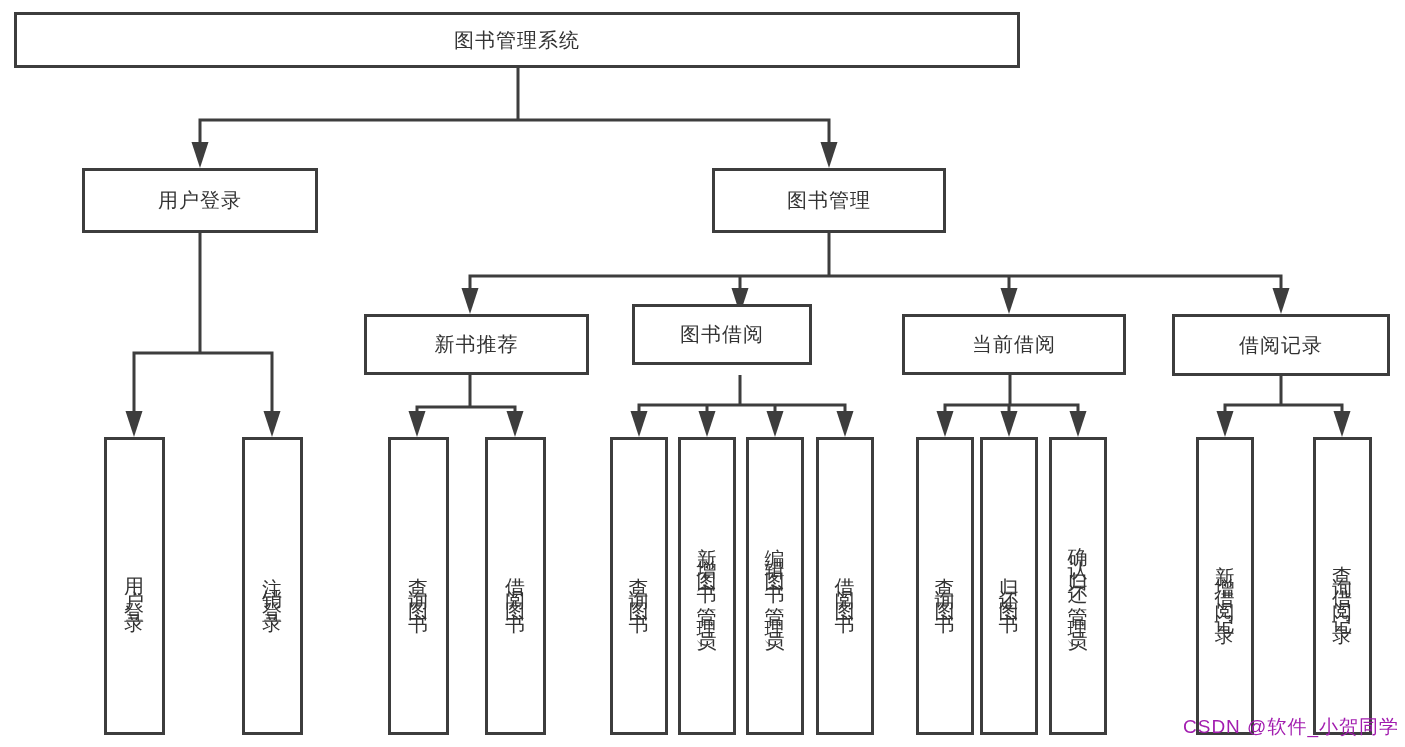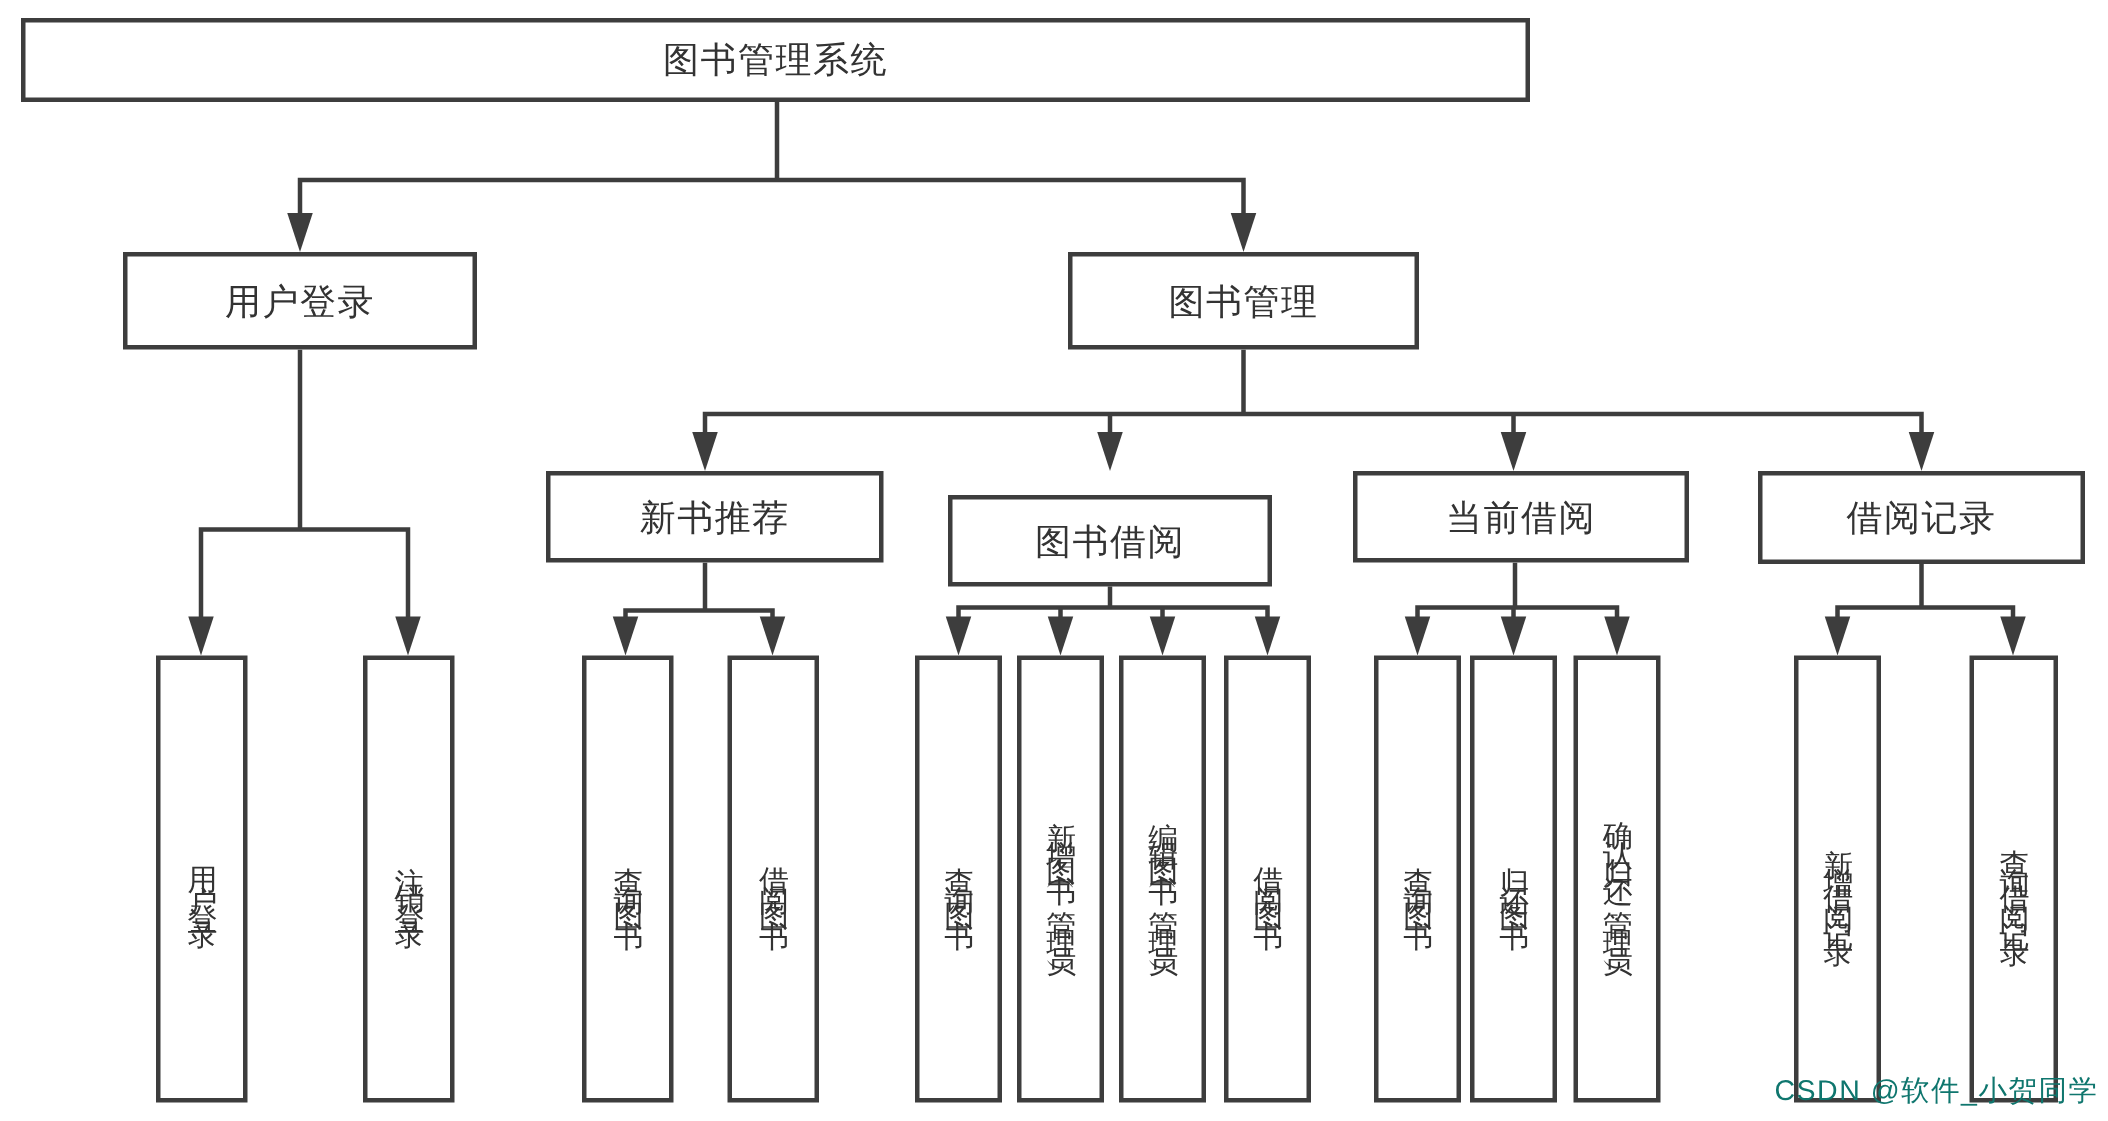--- a/index.html
+++ b/index.html
@@ -11,39 +11,39 @@
     overflow:hidden;
   }
   #wires{position:absolute;left:0;top:0;width:1405px;height:747px;}
   .box{
     position:absolute;
     border:3px solid #3d3d3d;
     background:#ffffff;
     box-sizing:border-box;
     display:flex;align-items:center;justify-content:center;
     color:#333333;
-    font-size:24px;
+    font-size:20px;
     letter-spacing:1px;
     z-index:2;
   }
   .leaf{
     font-size:20px;
   }
   .leaf .vtext{
     writing-mode:vertical-rl;
     text-orientation:mixed;
     letter-spacing:12px;
     line-height:1;
     color:#333333;
   }
   #watermark{
     position:absolute;
     left:1183px;top:714px;
     font-size:19px;
-    color:#0f766e;
+    color:#a21caf;
     letter-spacing:1px;
     white-space:nowrap;
     z-index:5;
   }
 </style>
 </head>
 <body>
 
 <div id="stage">
 
@@ -106,21 +106,21 @@
   <div class="box" style="left:82px;top:168px;width:236px;height:65px">
     <span>用户登录</span>
   </div>
   <div class="box" style="left:364px;top:314px;width:225px;height:61px">
     <span>新书推荐</span>
   </div>
 
   <div class="box" style="left:712px;top:168px;width:234px;height:65px">
     <span>图书管理</span>
   </div>
-  <div class="box" style="left:632px;top:330px;width:216px;height:61px">
+  <div class="box" style="left:632px;top:304px;width:180px;height:61px">
     <span>图书借阅</span>
   </div>
   <div class="box" style="left:902px;top:314px;width:224px;height:61px">
     <span>当前借阅</span>
   </div>
   <div class="box" style="left:1172px;top:314px;width:218px;height:62px">
     <span>借阅记录</span>
   </div>
 
   <div class="box leaf" style="left:104px;top:437px;width:61px;height:298px">

